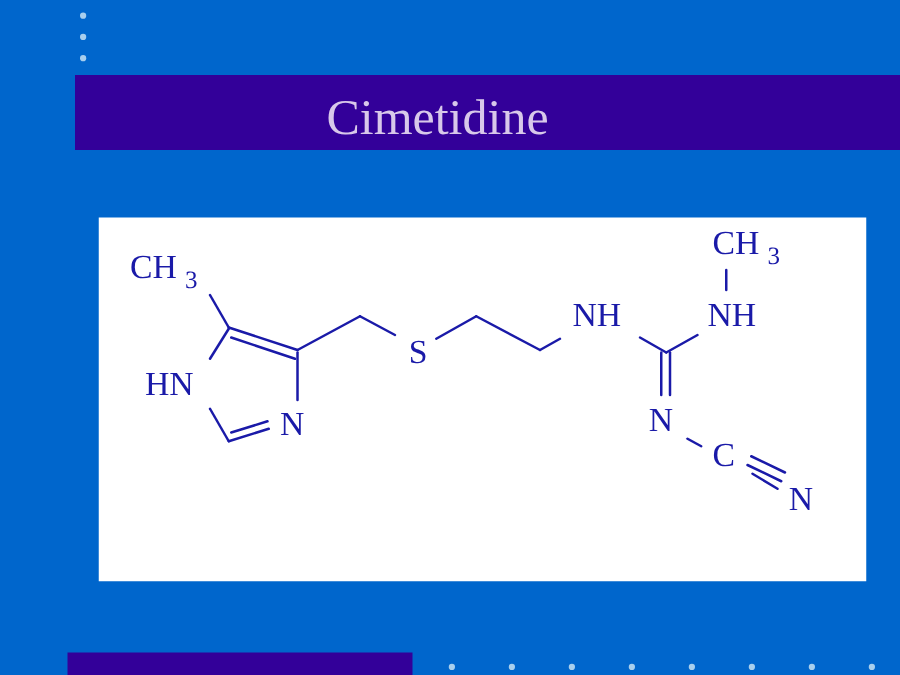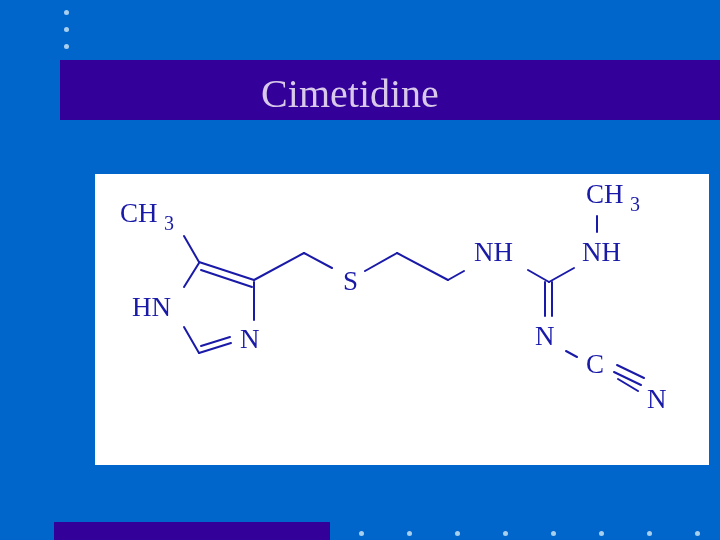--- a/index.html
+++ b/index.html
@@ -1,21 +1,21 @@
 <!DOCTYPE html>
 <html><head>
 <meta charset="utf-8">
 <style>
   html,body{margin:0;padding:0;}
   body{width:720px;height:540px;background:#0066cc;position:relative;overflow:hidden;font-family:"Liberation Serif",serif;}
   .dot{position:absolute;width:5px;height:5px;border-radius:50%;background:#a8cfee;}
   .title-bar{position:absolute;left:60px;top:60px;width:660px;height:60px;background:#330099;}
   .title{position:absolute;left:0;top:0;width:100%;text-align:center;color:#d8c8ea;font-size:40px;line-height:68px;padding-left:0;}
   .title span{position:relative;left:-40px;}
-  .panel{position:absolute;left:79px;top:174px;width:614px;height:291px;background:#ffffff;margin-left:16px;}
+  .panel{position:absolute;left:79px;top:174px;width:614px;height:291px;background:#ffffff;}
   .bottom-bar{position:absolute;left:54px;top:522px;width:276px;height:18px;background:#330099;}
   svg text{font-family:"Liberation Serif",serif;fill:#1a1aa8;}
 </style>
 </head>
 <body>
 
 <div>
   <div class="dot" style="left:64px;top:10px;"></div>
   <div class="dot" style="left:64px;top:27px;"></div>
   <div class="dot" style="left:64px;top:44px;"></div>

